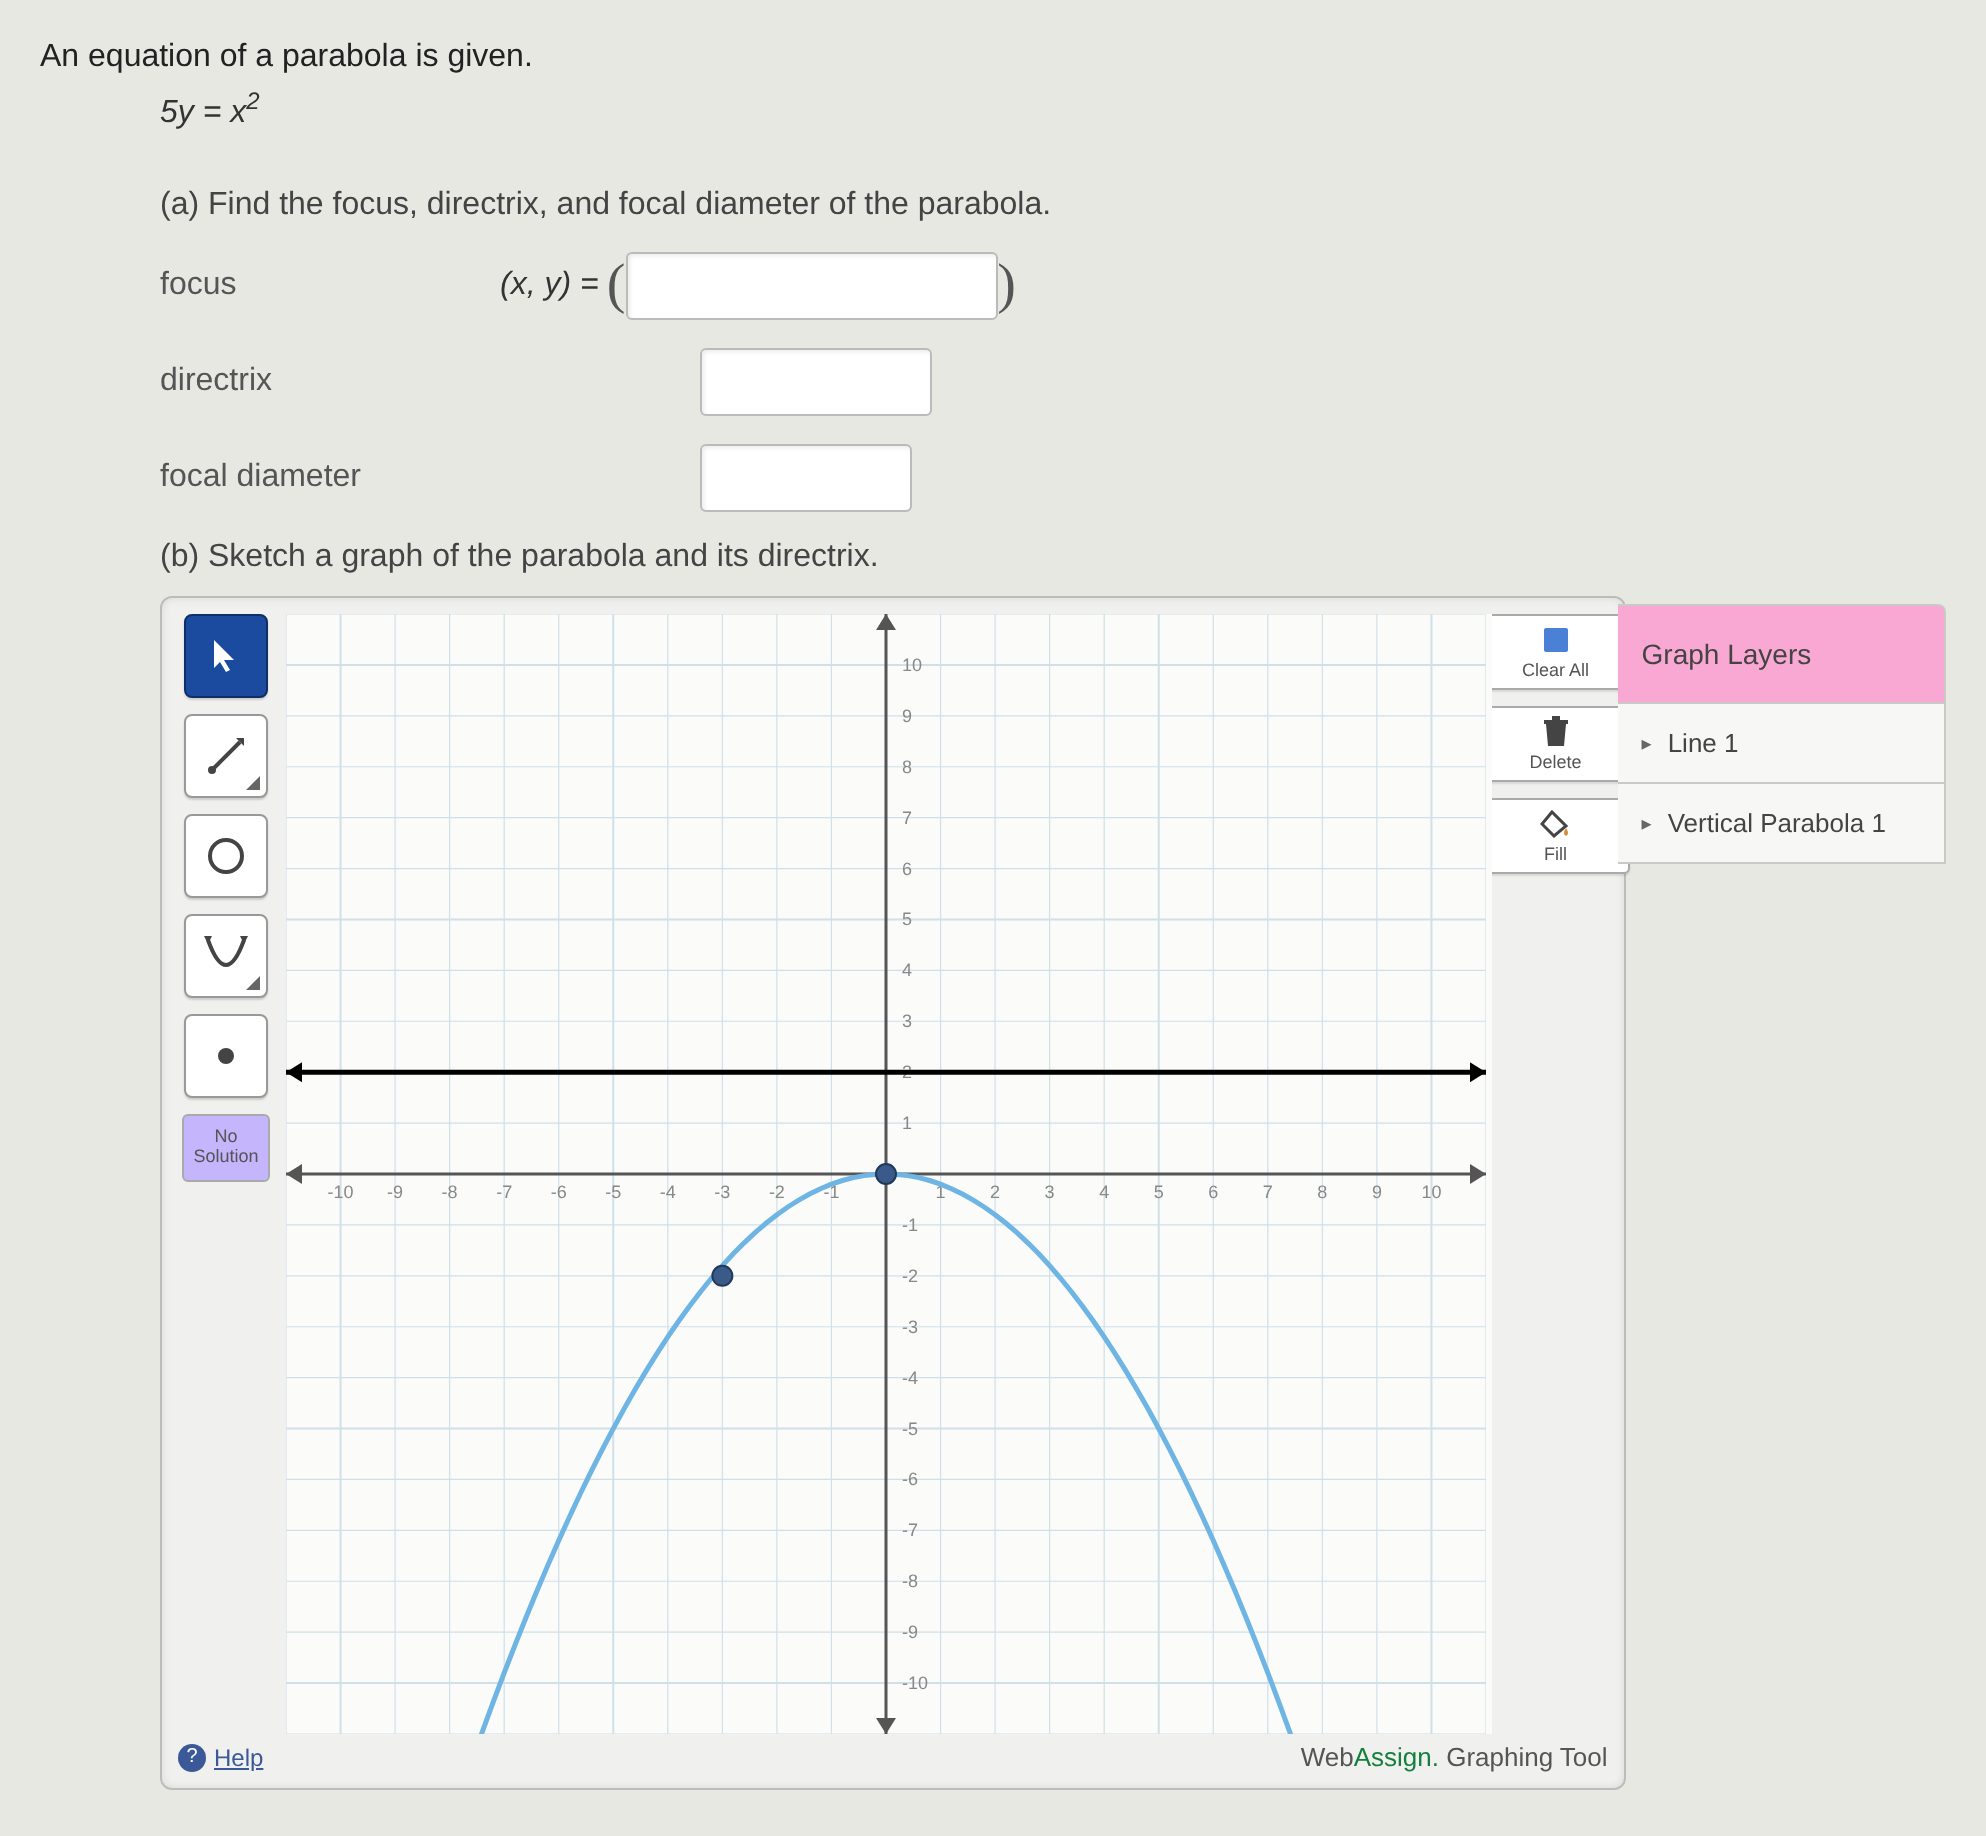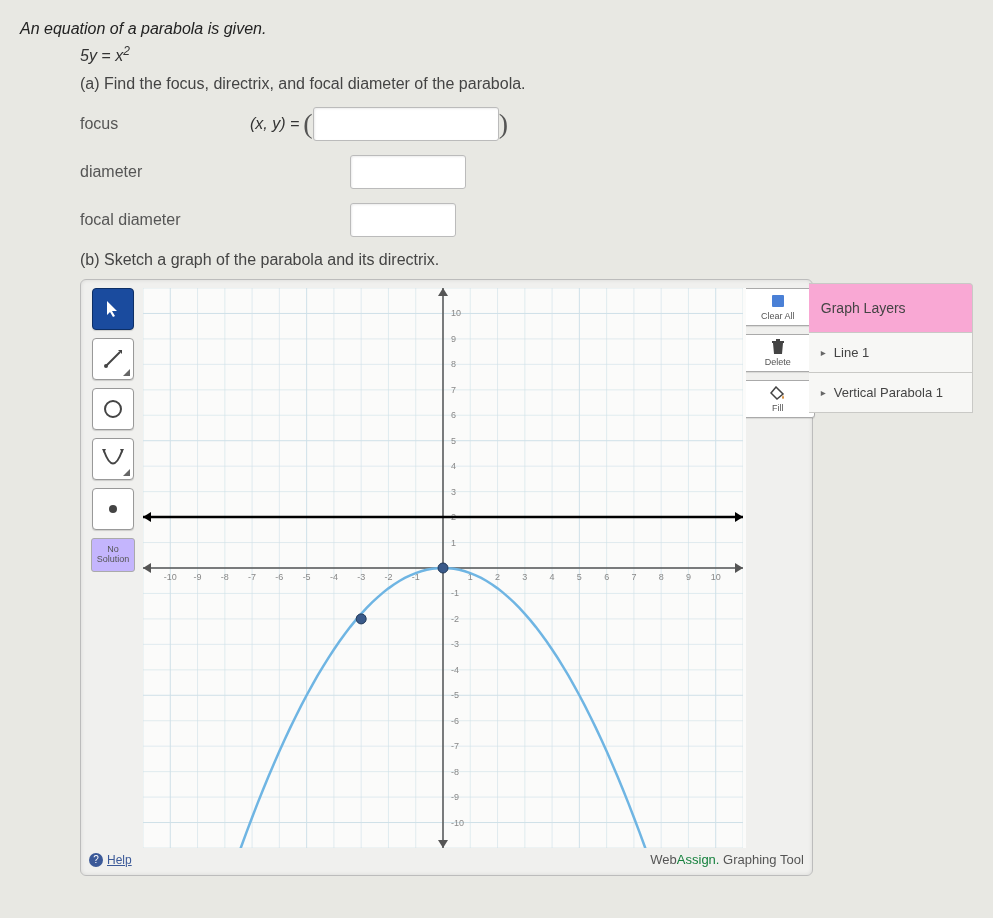--- a/index.html
+++ b/index.html
@@ -4,25 +4,25 @@
 <style>
   body {
     margin: 0;
     padding: 20px;
     font-family: Arial, Helvetica, sans-serif;
     background: #e8e8e3;
     color: #333;
     width: 993px;
     box-sizing: border-box;
   }
-  .question { font-size: 16px; color: #222; font-style: italic; }
+  .question { font-size: 16px; color: #222; }
   .indent1 { margin-left: 60px; margin-top: 6px; }
   .eq { font-size: 16px; font-style: italic; }
   sup { font-size: 12px; }
-  .part { margin-top: 10px; margin-left: 60px; color: #444; }
+  .part { margin-top: 28px; margin-left: 60px; color: #444; }
   .row { display: flex; align-items: center; margin-top: 14px; margin-left: 60px; }
   .label { width: 170px; color: #555; }
   .xy { font-style: italic; margin-right: 4px; }
   .paren { font-size: 28px; color: #555; font-family: 'Times New Roman', serif; }
   .input-box {
     border: 1px solid #bbb;
     background: #fff;
     height: 30px;
     border-radius: 3px;
     box-shadow: inset 1px 1px 2px rgba(0,0,0,0.08);
@@ -166,21 +166,21 @@
 
 <div class="row">
   <div class="label">focus</div>
   <span class="xy">(x, y) =</span>
   <span class="paren">(</span>
   <input class="input-box w-long" value="" style="">
   <span class="paren">)</span>
 </div>
 
 <div class="row">
-  <div class="label">diameter</div>
+  <div class="label">directrix</div>
   <div style="width:100px"></div>
   <input class="input-box w-med" value="" style="">
 </div>
 
 <div class="row">
   <div class="label">focal diameter</div>
   <div style="width:100px"></div>
   <input class="input-box w-short" value="" style="">
 </div>
 

